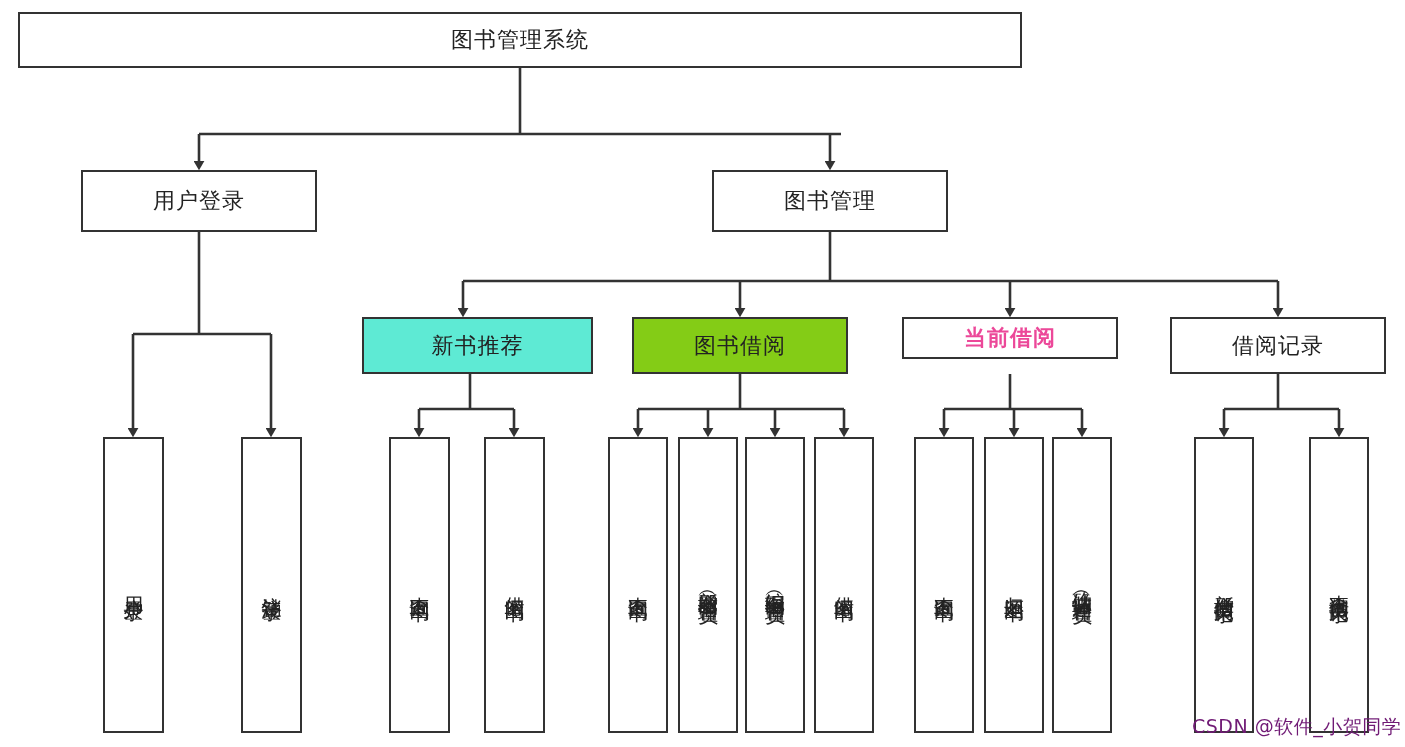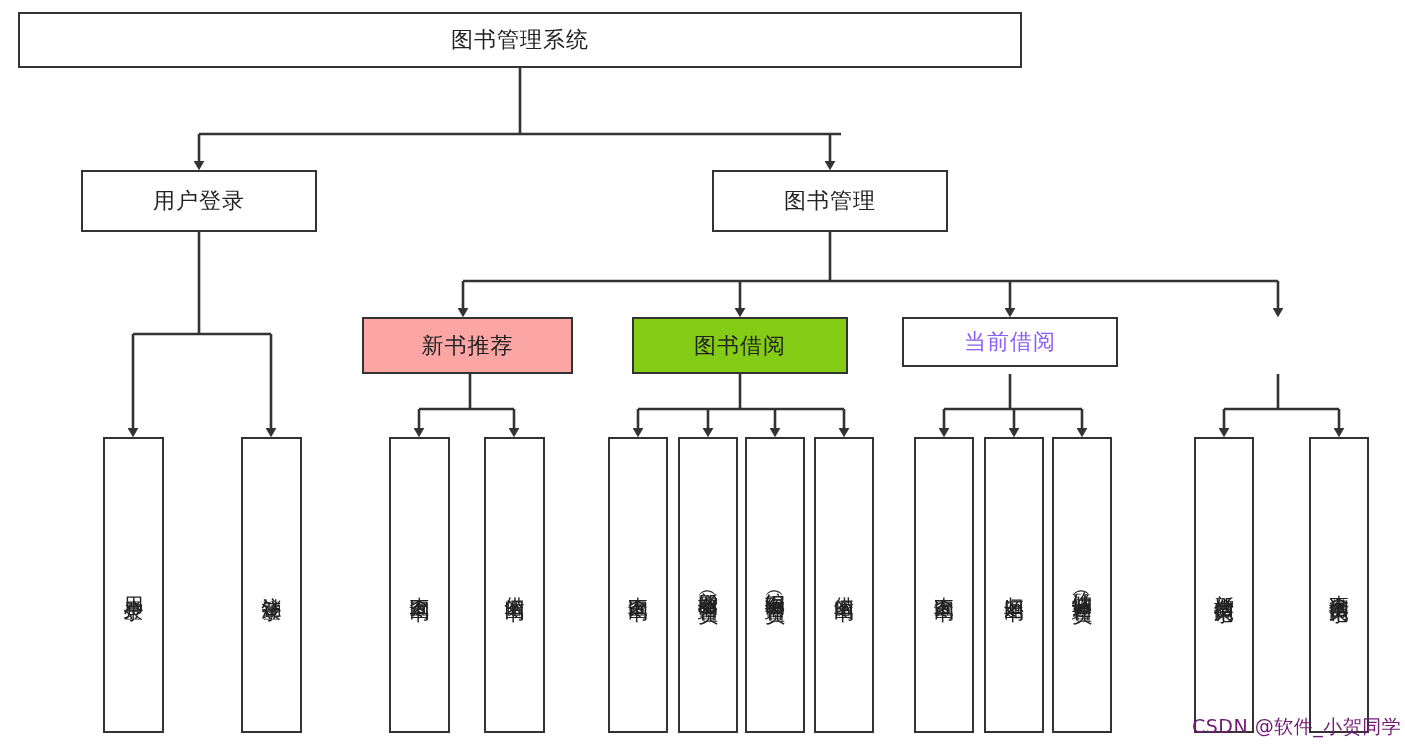--- a/index.html
+++ b/index.html
@@ -135,28 +135,31 @@
     <span class="hlabel">图书管理系统</span>
   </div>
 
   <div class="node horiz" id="n-l2-0" style="left: 81px; top: 170px; width: 236px; height: 62px; border-color: rgb(51, 51, 51); background: rgb(255, 255, 255); color: rgb(34, 34, 34);">
     <span class="hlabel">用户登录</span>
   </div>
   <div class="node horiz" id="n-l2-1" style="left: 712px; top: 170px; width: 236px; height: 62px; border-color: rgb(51, 51, 51); background: rgb(255, 255, 255); color: rgb(34, 34, 34); text-align: center;">
     <span class="hlabel">图书管理</span>
   </div>
 
-  <div class="node horiz" id="n-l3-0" style="left: 362px; top: 317px; width: 211px; height: 57px; border-color: rgb(51, 51, 51); background: #fca5a5; color: rgb(34, 34, 34);">
+  <div class="node horiz" id="n-l3-0" style="left: 362px; top: 317px; width: 231px; height: 57px; border-color: rgb(51, 51, 51); background: #5eead4; color: rgb(34, 34, 34);">
     <span class="hlabel">新书推荐</span>
   </div>
   <div class="node horiz" id="n-l3-1" style="left: 632px; top: 317px; width: 216px; height: 57px; border-color: rgb(51, 51, 51); background: #84cc16; color: rgb(34, 34, 34);">
     <span class="hlabel">图书借阅</span>
   </div>
-  <div class="node horiz" id="n-l3-2" style="left: 902px; top: 317px; width: 216px; height: 50px; border-color: rgb(51, 51, 51); background: rgb(255, 255, 255); color: #8b5cf6;">
+  <div class="node horiz" id="n-l3-2" style="left: 902px; top: 317px; width: 216px; height: 42px; border-color: rgb(51, 51, 51); background: rgb(255, 255, 255); color: #ec4899; font-weight: bold;">
     <span class="hlabel">当前借阅</span>
+  </div>
+  <div class="node horiz" id="n-l3-3" style="left: 1170px; top: 317px; width: 216px; height: 57px; border-color: rgb(51, 51, 51); background: rgb(255, 255, 255); color: rgb(34, 34, 34);">
+    <span class="hlabel">借阅记录</span>
   </div>
 
   <div class="node leaf" id="n-leaf-0" style="left: 103px; top: 437px; width: 61px; height: 296px; border-color: rgb(51, 51, 51); background: rgb(255, 255, 255); color: rgb(34, 34, 34);">
     <span class="vlabel">用户登录</span>
   </div>
   <div class="node leaf" id="n-leaf-1" style="left: 241px; top: 437px; width: 61px; height: 296px; border-color: rgb(51, 51, 51); background: rgb(255, 255, 255); color: rgb(34, 34, 34);">
     <span class="vlabel">注销登录</span>
   </div>
   <div class="node leaf" id="n-leaf-2" style="left: 389px; top: 437px; width: 61px; height: 296px; border-color: rgb(51, 51, 51); background: rgb(255, 255, 255); color: rgb(34, 34, 34);">
     <span class="vlabel">查询图书</span>

